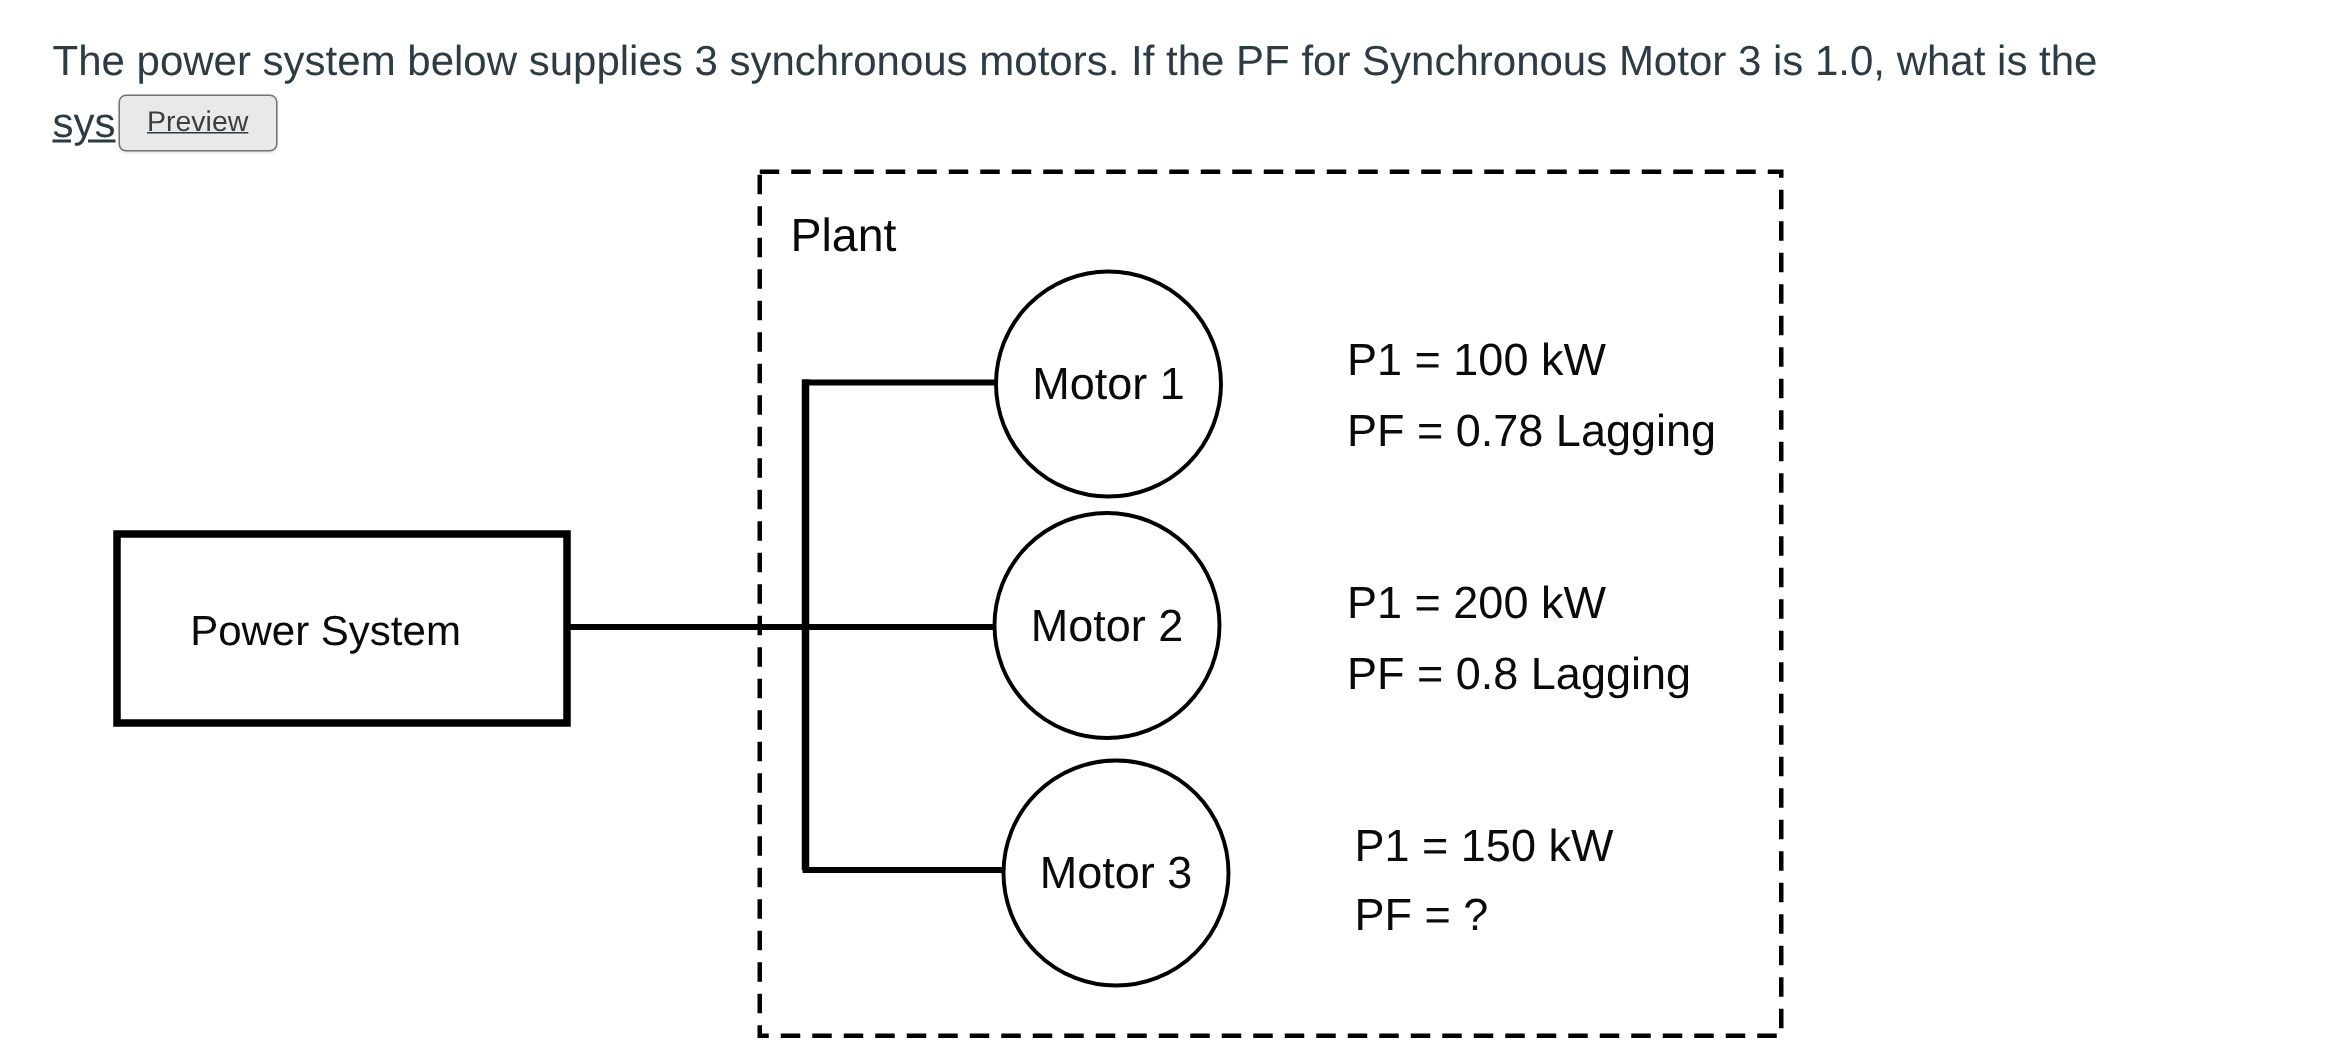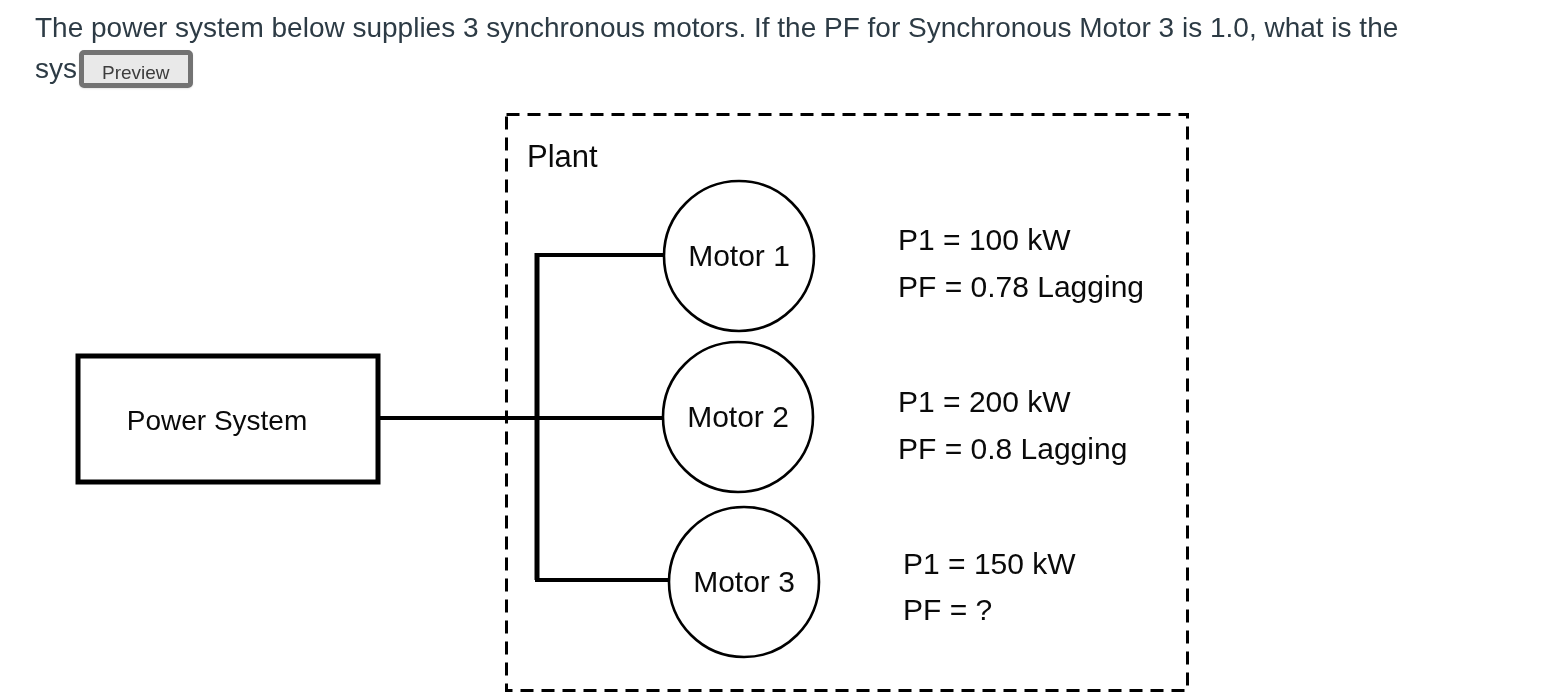--- a/index.html
+++ b/index.html
@@ -10,37 +10,38 @@
     overflow: hidden;
   }
   .page {
     position: relative;
     width: 1560px; height: 700px;
     background: #ffffff;
     overflow: hidden;
   }
   .question {
     position: absolute;
-    left: 35px; top: 7px;
+    left: 35px; top: 20px;
     color: #2d3b45;
     font-size: 28px;
     line-height: 41px;
     white-space: nowrap;
   }
   .q-line2 {
     display: flex;
     align-items: center;
     height: 41px;
+    text-decoration: underline;
   }
   .preview-btn {
     font-family: "Liberation Sans", sans-serif;
     font-size: 19px;
     color: #3d3d3d;
     background: #e9e9e9;
-    border: 5px solid #737373;
+    border: 1px solid #737373;
     border-radius: 5px;
     height: 38px;
     padding: 0 18px;
     margin: 0 4px 0 2px;
     box-shadow: 0 1px 2px rgba(0,0,0,0.10);
     cursor: pointer;
     line-height: 36px;
   }
   .diagram-svg {
     position: absolute;

